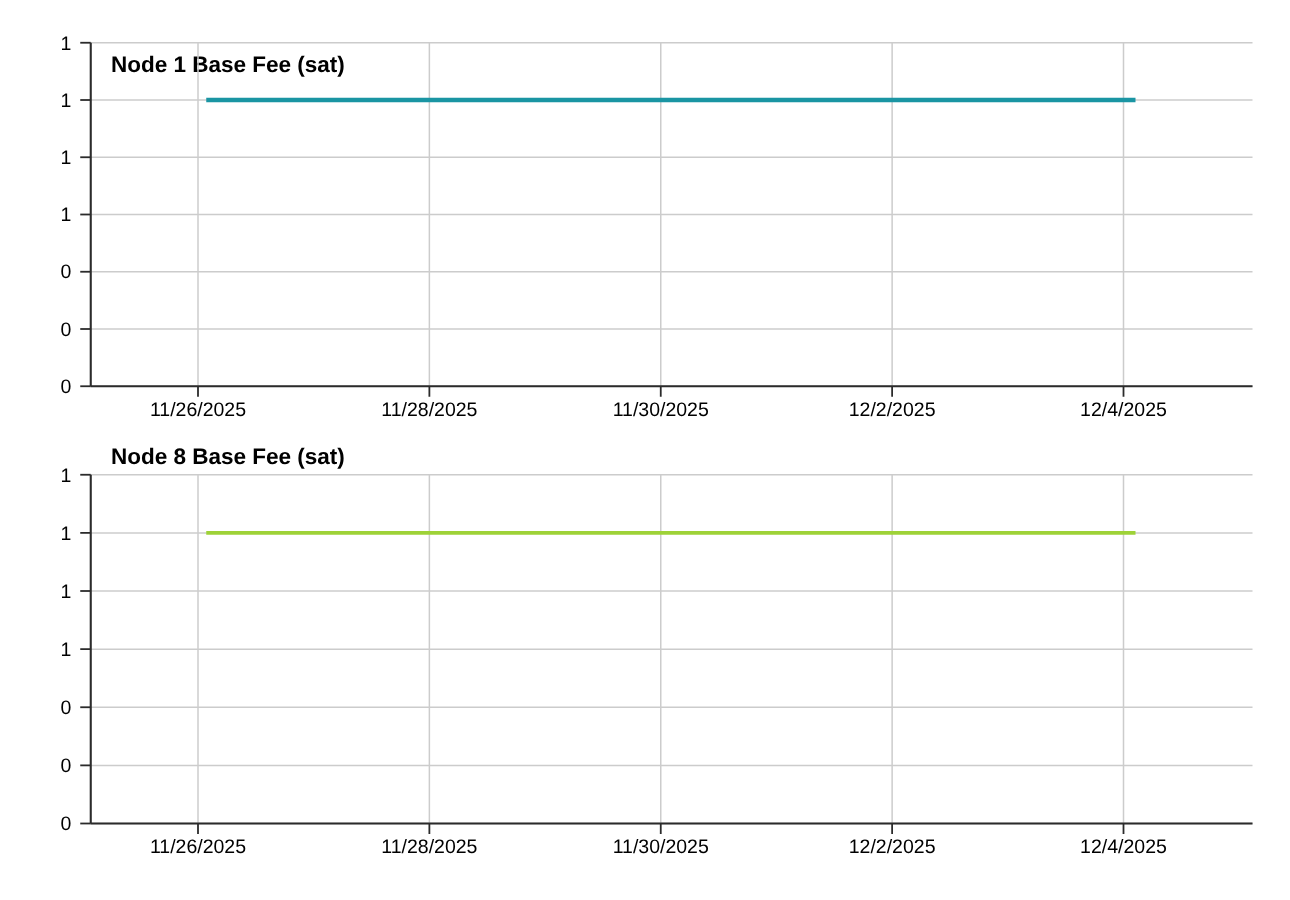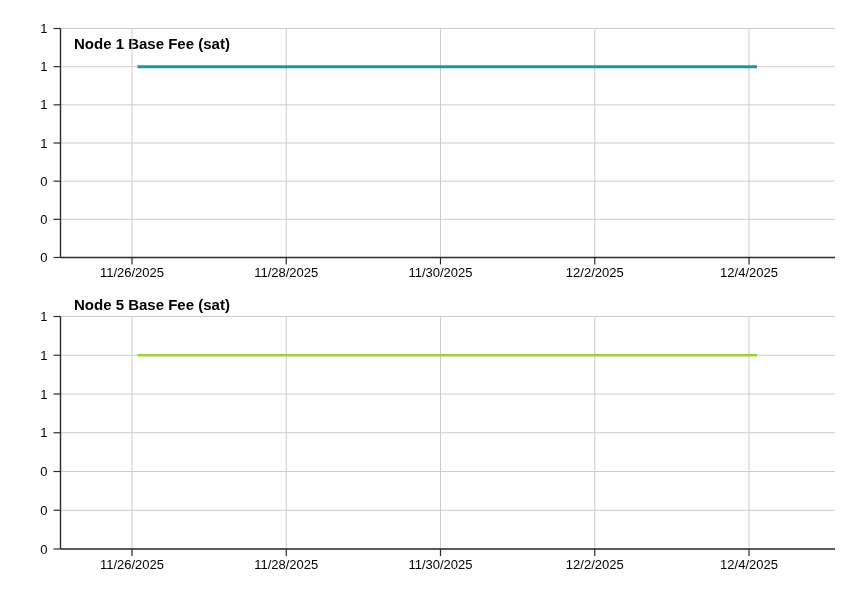--- a/index.html
+++ b/index.html
@@ -15,21 +15,21 @@
   #title-1 { top: 7px; margin-top: 28px; }
   #title-2 { top: 296px; }
   svg { position: absolute; left: 0; top: 0; }
   svg text { font-family: "Liberation Sans", sans-serif; }
 </style>
 </head>
 <body>
 
 <div class="chart-title" id="title-1">Node 1 Base Fee (sat)</div>
 
-<div class="chart-title" id="title-2">Node 5 Base Fee (sat)</div>
+<div class="chart-title" id="title-2">Node 8 Base Fee (sat)</div>
 
 <svg id="charts" width="860" height="600" viewBox="0 0 860 600">
     <line x1="60.5" y1="28.5" x2="835" y2="28.5" stroke="#cccccc" stroke-width="1"></line>
     <line x1="53.5" y1="28.5" x2="60.5" y2="28.5" stroke="#2b2b2b" stroke-width="1.2"></line>
     <text x="47.5" y="33" text-anchor="end" font-size="13" fill="#000000">1</text>
     <line x1="60.5" y1="66.66666666666666" x2="835" y2="66.66666666666666" stroke="#cccccc" stroke-width="1"></line>
     <line x1="53.5" y1="66.66666666666666" x2="60.5" y2="66.66666666666666" stroke="#2b2b2b" stroke-width="1.2"></line>
     <text x="47.5" y="71.16666666666666" text-anchor="end" font-size="13" fill="#000000">1</text>
     <line x1="60.5" y1="104.83333333333333" x2="835" y2="104.83333333333333" stroke="#cccccc" stroke-width="1"></line>
     <line x1="53.5" y1="104.83333333333333" x2="60.5" y2="104.83333333333333" stroke="#2b2b2b" stroke-width="1.2"></line>

